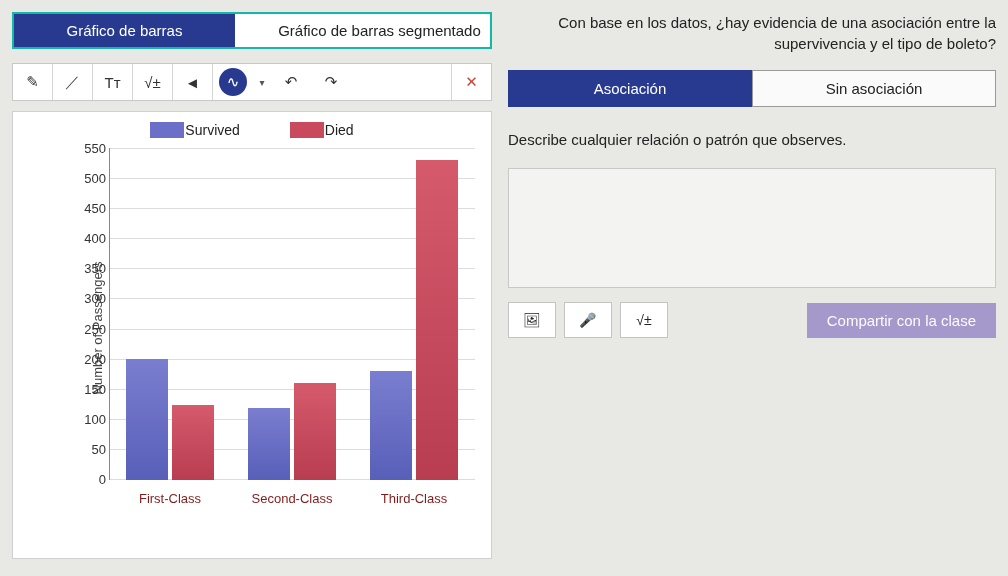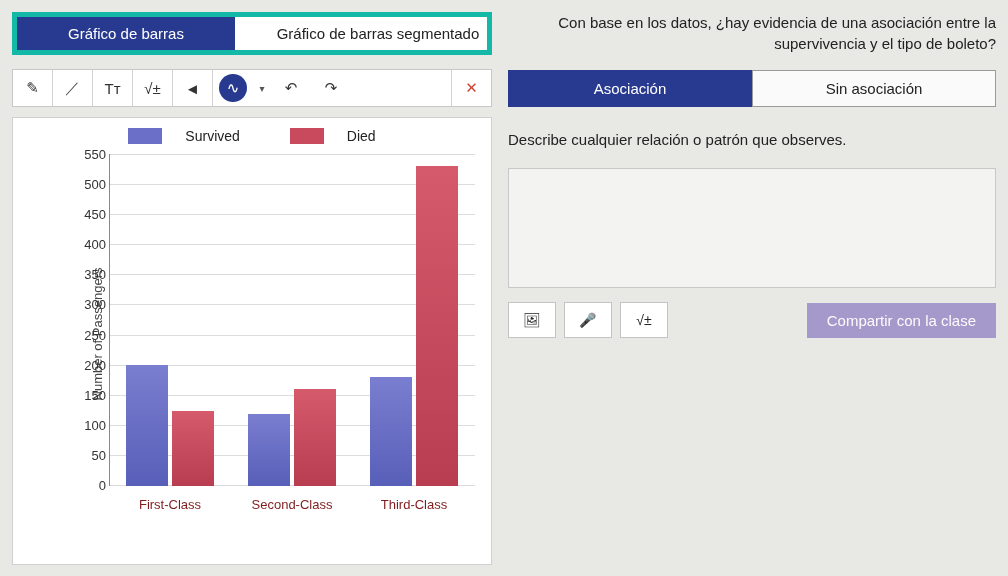--- a/index.html
+++ b/index.html
@@ -18,21 +18,21 @@
     gap: 16px;
   }
   
   .left {
     width: 480px;
     flex: 0 0 480px;
   }
   .tabs {
     display: flex;
     width: 100%;
-    border: 5px solid #14b8a6;
+    border: 2px solid #14b8a6;
   }
   .tab {
     flex: 1;
     text-align: center;
     padding: 8px 6px;
     font-size: 15px;
     cursor: pointer;
   }
   .tab.active { background: #283a8f; color: #fff; }
   .tab.inactive { background: #fff; color: #222; padding-left: 40px; }
@@ -74,21 +74,21 @@
     height: 448px;
     position: relative;
   }
   .legend {
     display: flex;
     gap: 50px;
     justify-content: center;
     margin-bottom: 10px;
     font-size: 14px;
   }
-  .legend-item { display:flex; align-items:center; gap:23px; }
+  .legend-item { display:flex; align-items:center; gap:1px; }
   .swatch { width: 34px; height: 16px; }
   .sw-surv { background:#6b6fc7; }
   .sw-died { background:#c94a5c; }
 
   .plot {
     position: relative;
     height: 360px;
     margin-left: 52px;
     margin-right: 6px;
   }

